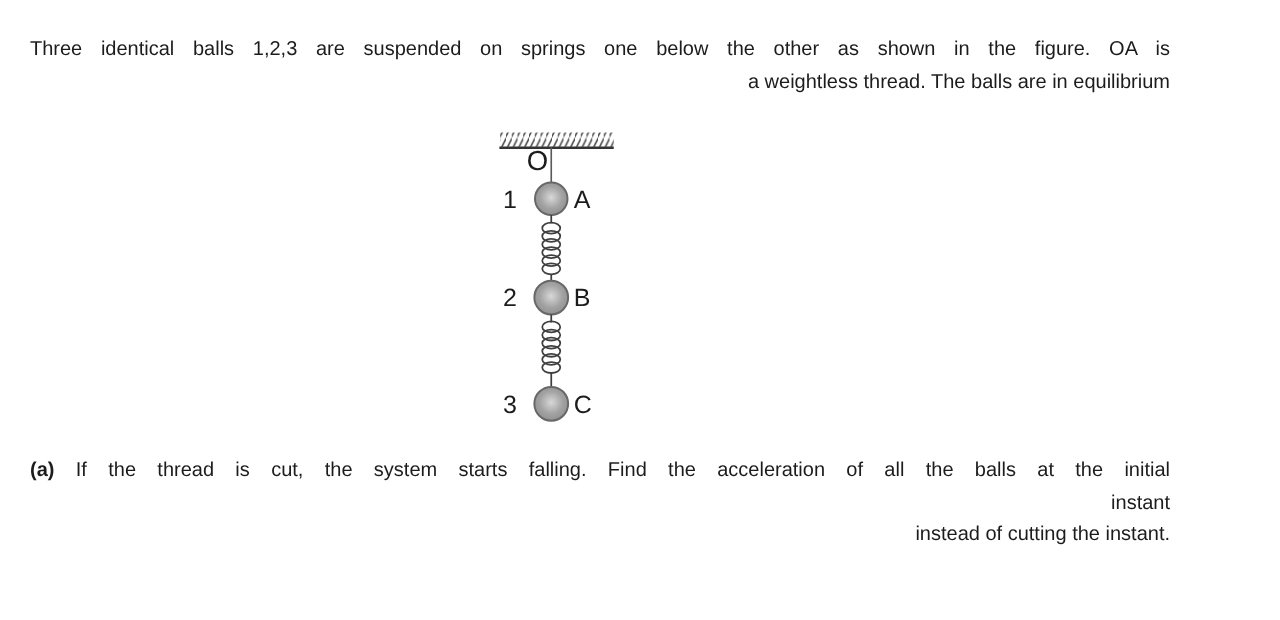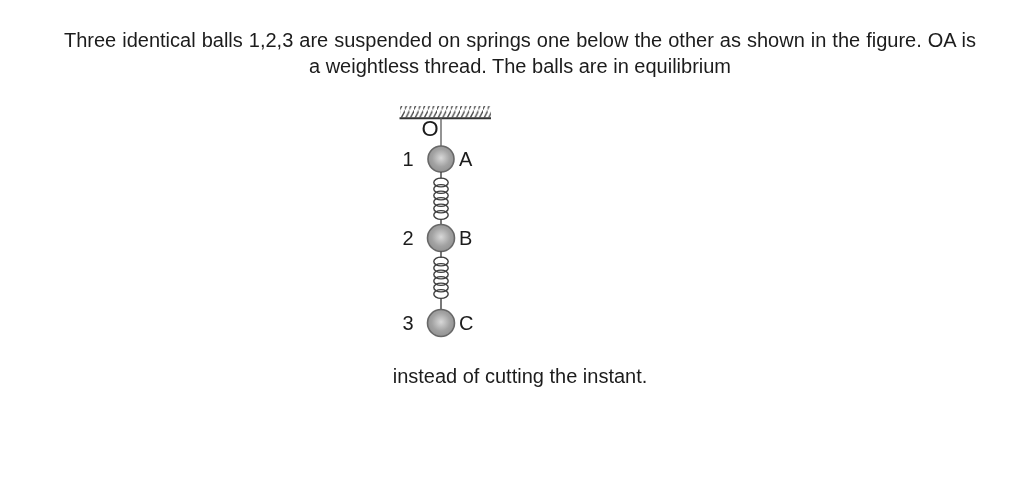--- a/index.html
+++ b/index.html
@@ -14,27 +14,26 @@
   .page {
     position: relative;
     width: 1024px;
     height: 496px;
     background: #ffffff;
     color: #1c1c1c;
   }
   .textblock {
     position: absolute;
     width: 912px;
-    font-size: 20px;
+    font-size: 16px;
     color: #1c1c1c;
-    margin-left: 40px;
   }
   .intro { left: 24px; top: 27px; line-height: 26px; }
   .questions { left: 24px; top: 364px; line-height: 25.5px; }
-  .line { display: block; text-align: center; }
+  .line { display: block; text-align: right; }
   .line.full {
     text-align: justify;
     text-align-last: justify;
   }
   .part-label { font-weight: 700; }
   .figure-svg {
     position: absolute;
     left: 390px;
     top: 100px;
     width: 110px;
@@ -112,16 +111,18 @@
       <ellipse cx="441" cy="294" rx="7.2" ry="4.4" class="spring-loop"></ellipse>
       <line x1="441" y1="298.4" x2="441" y2="309.5" class="figline"></line>
     </g>
 
     <circle cx="441" cy="323" r="13.5" fill="url(#ballGrad)" stroke-width="1.6" stroke="#686868"></circle>
     <text x="408" y="330" text-anchor="middle" class="fig-label">3</text>
     <text x="459" y="330" class="fig-label">C</text>
   </svg>
 
   <div class="textblock questions">
+    <span class="line full"><b class="part-label">(a)</b><span> If the thread is cut, the system starts falling. Find the acceleration of all the balls at the initial</span></span>
+    <span class="line">instant</span>
     <span class="line">instead of cutting the instant.</span>
   </div>
 
 </div>
 
 </body></html>

